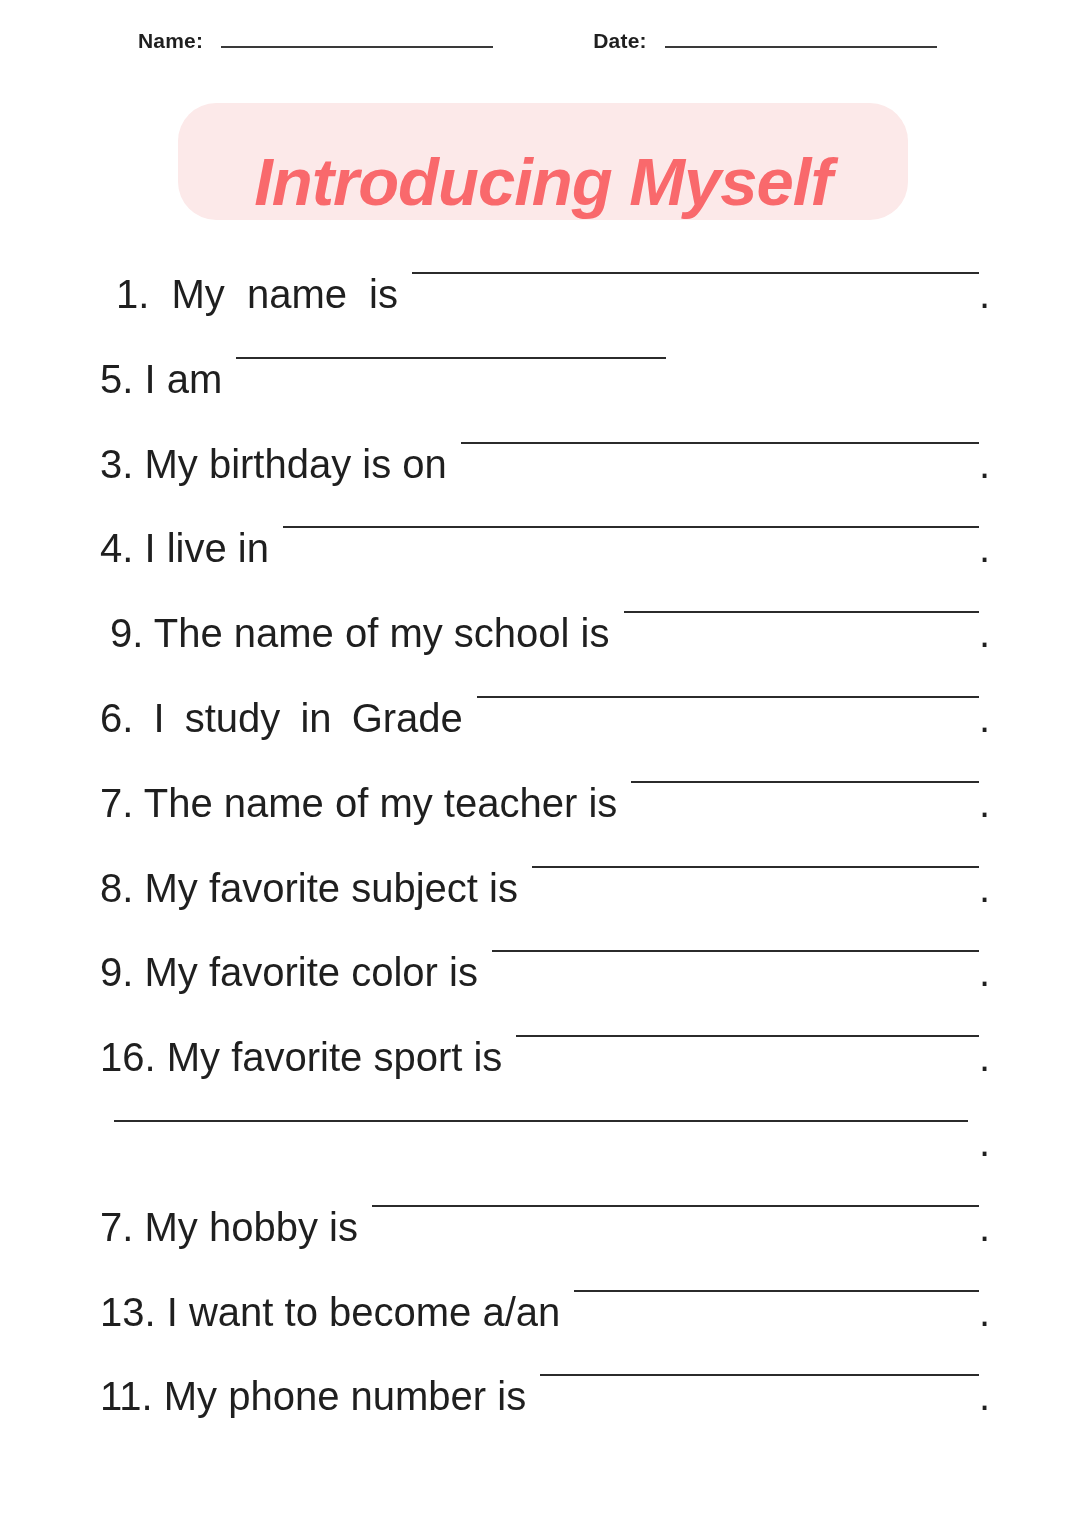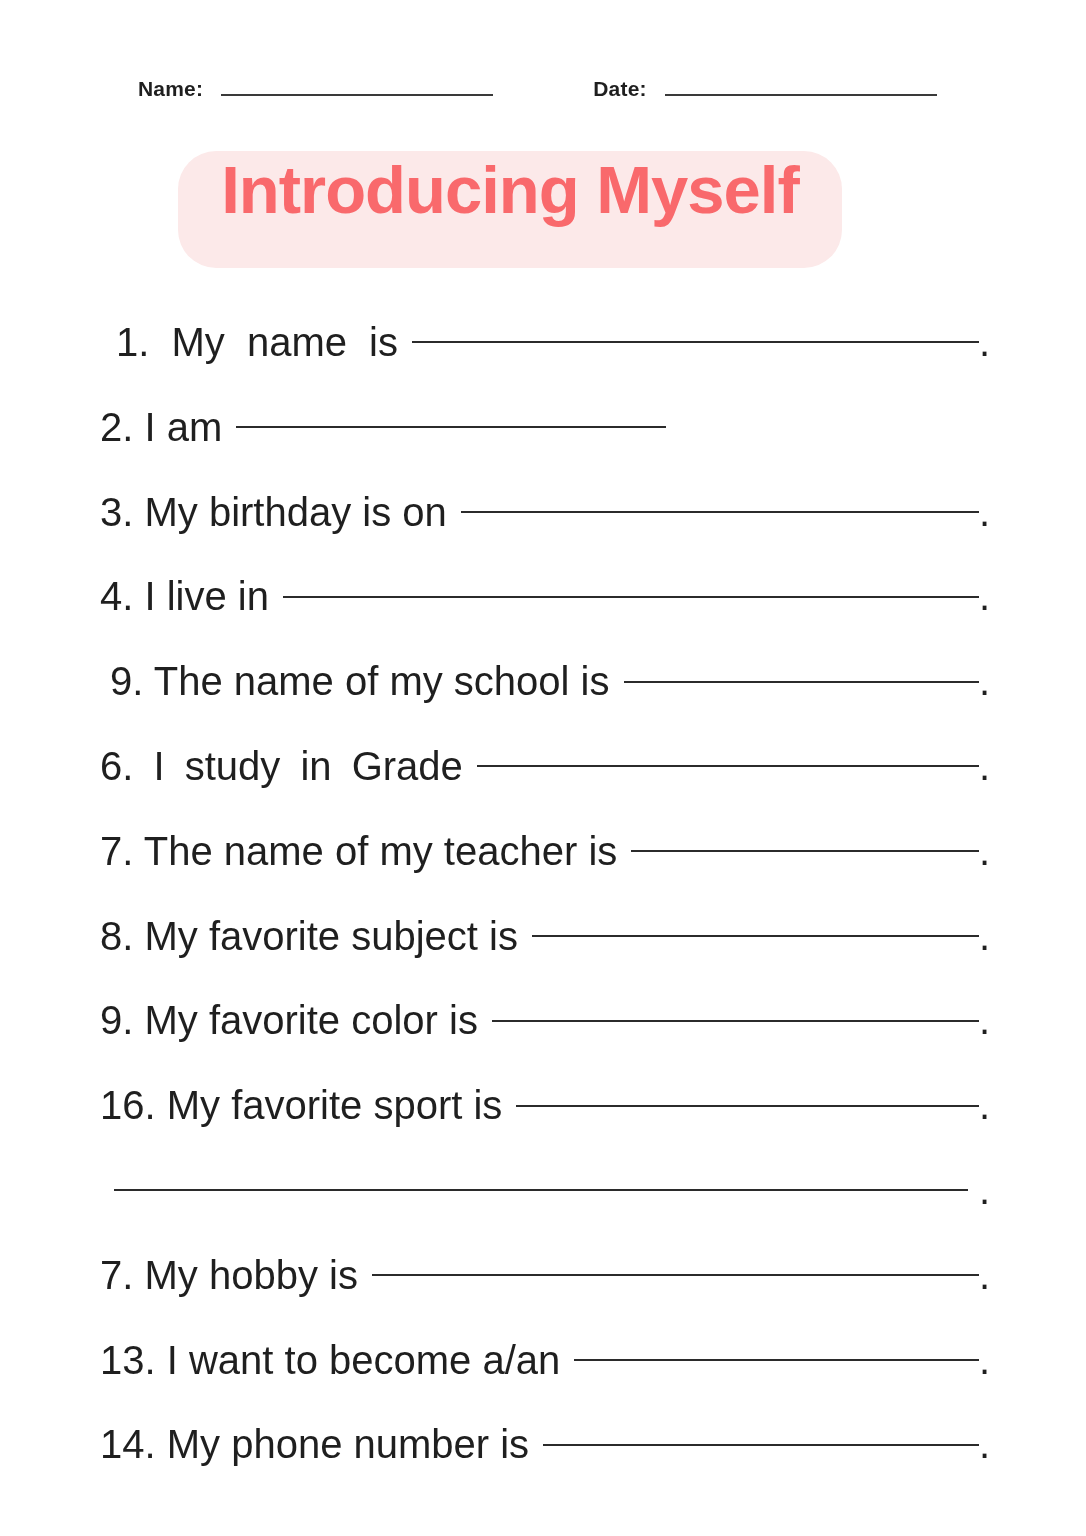--- a/index.html
+++ b/index.html
@@ -16,66 +16,67 @@
     font-family: "Liberation Sans", sans-serif;
     color: var(--body-text);
     overflow: hidden;
   }
   .page { width: 1086px; height: 1536px; position: relative; }
 
   
   .header-row {
     display: flex;
     align-items: baseline;
-    padding: 77px 100px 0 138px;
+    padding: 29px 100px 0 138px;
   }
   .field { display: flex; align-items: baseline; }
   .field-label {
     font-size: 21px;
     font-weight: 600;
     letter-spacing: 0.2px;
     white-space: pre;
   }
   .field-line {
     display: inline-block;
     width: 272px;
     height: 2px;
     border-bottom: 2px solid #3a3a3a;
     margin-left: 18px;
   }
   .date-field { margin-left: 100px; }
 
   
   .title-banner {
     margin: 50px 0 0 178px;
-    width: 664px;
+    width: 730px;
     height: 117px;
     background: var(--title-bg);
     border-radius: 38px;
     display: flex;
-    align-items: flex-start;
+    align-items: flex-end;
     justify-content: center;
+    font-style: italic;
   }
   .title-banner h1 {
     font-size: 67px;
     font-weight: bold;
     color: var(--title-text);
     letter-spacing: -1px;
     white-space: nowrap;
   }
 
   
   .questions {
     list-style: none;
     margin-top: 52px;
     padding: 0 96px 0 100px;
   }
   .q-row {
     display: flex;
-    align-items: center;
+    align-items: flex-start;
     font-size: 40px;
     line-height: 1.12;
   }
   .q-row + .q-row { margin-top: 40px; }
   .q-text { white-space: pre; }
   .q-after { white-space: pre; }
   .blank {
     flex: 1 1 auto;
     display: inline-block;
     height: 2px;
@@ -112,21 +113,21 @@
     <h1>Introducing Myself</h1>
   </div>
 
   <ol class="questions" id="questions">
       <li class="q-row">
     <span class="q-text">1. My name is</span>
     <span class="blank"></span>
     <span class="q-after">.</span>
   </li>
       <li class="q-row has-suffix">
-    <span class="q-text">2. I am</span>
+    <span class="q-text">5. I am</span>
     <span class="blank"></span>
   </li>
       <li class="q-row">
     <span class="q-text">3. My birthday is on</span>
     <span class="blank"></span>
     <span class="q-after">.</span>
   </li>
       <li class="q-row">
     <span class="q-text">4. I live in</span>
     <span class="blank"></span>
@@ -170,19 +171,19 @@
     <span class="q-text">7. My hobby is</span>
     <span class="blank"></span>
     <span class="q-after">.</span>
   </li>
       <li class="q-row">
     <span class="q-text">13. I want to become a/an</span>
     <span class="blank"></span>
     <span class="q-after">.</span>
   </li>
       <li class="q-row">
-    <span class="q-text">14. My phone number is</span>
+    <span class="q-text">11. My phone number is</span>
     <span class="blank"></span>
     <span class="q-after">.</span>
   </li>
     </ol>
 
 </div>
 
 </body></html>

